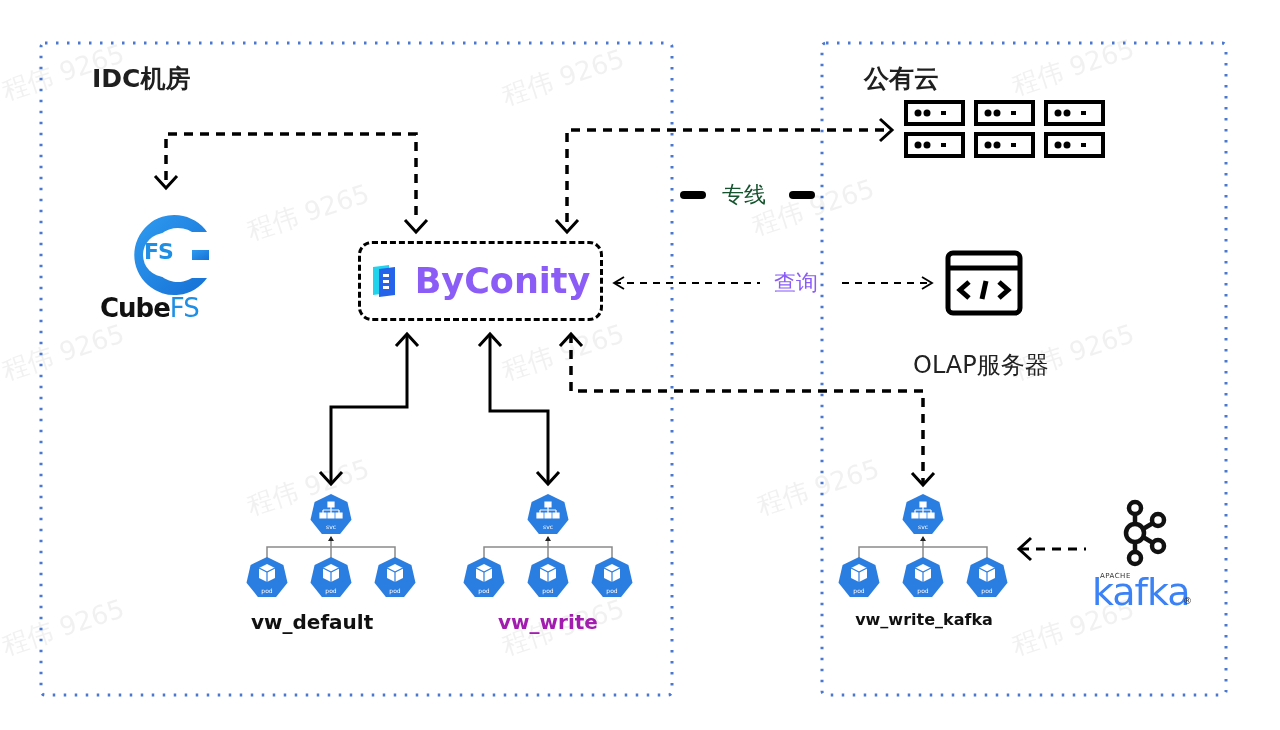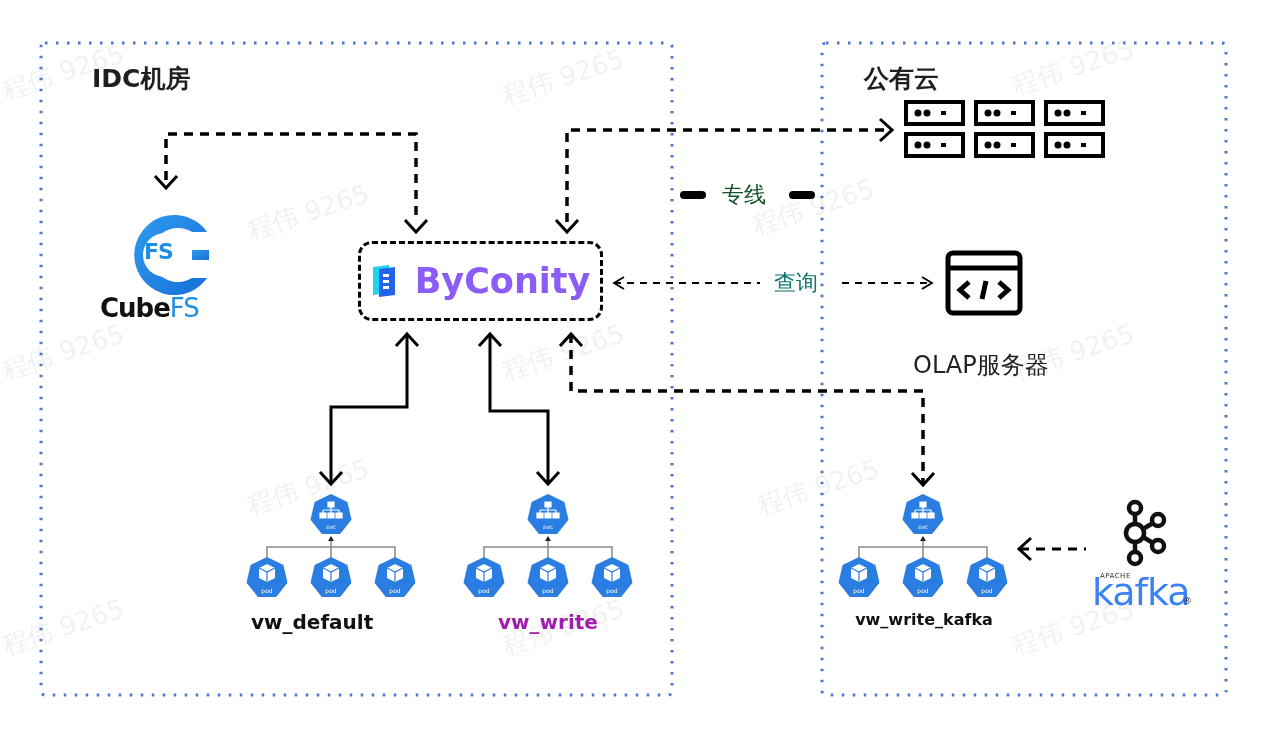--- a/index.html
+++ b/index.html
@@ -109,21 +109,21 @@
       <polygon points="8,4 24,2 24,30 8,32" fill="#2563eb"></polygon>
       <rect x="12" y="9" width="6" height="3" fill="#fff"></rect>
       <rect x="12" y="15" width="6" height="3" fill="#fff"></rect>
       <rect x="12" y="21" width="6" height="3" fill="#fff"></rect>
     </svg>
     <span class="byconity-text">ByConity</span>
   </div>
 
   <div class="label" style="left:722px;top:180px;font-size:22px;color:#14532d;">专线</div>
 
-  <div class="label" style="left:774px;top:268px;font-size:22px;color:#0f766e;">查询</div>
+  <div class="label" style="left:774px;top:268px;font-size:22px;color:#8b5cf6;">查询</div>
 
   <svg width="205" height="62" style="position:absolute;left:904px;top:100px;">
     <g id="srv">
       <rect x="2" y="2" width="57" height="22" fill="none" stroke="#000" stroke-width="4"></rect>
       <circle cx="14" cy="13" r="3.5" fill="#000"></circle>
         <circle cx="23" cy="13" r="3.5" fill="#000"></circle>
       <rect x="37" y="11" width="5" height="4" fill="#000"></rect>
     </g>
     <use href="#srv" x="70" y="0"></use>
       <use href="#srv" x="140" y="0"></use>

